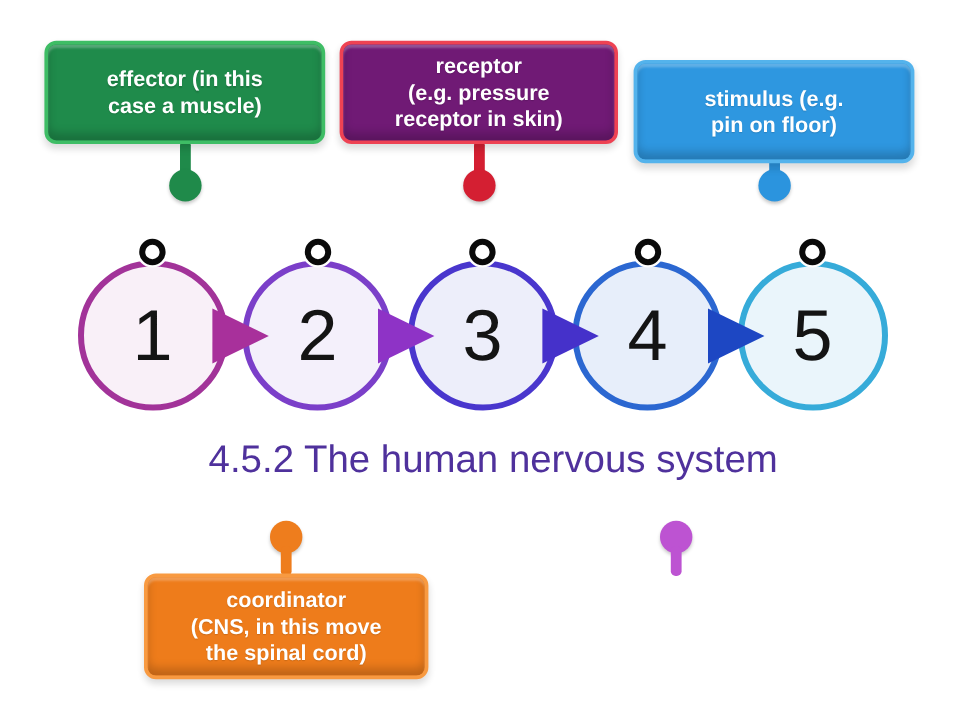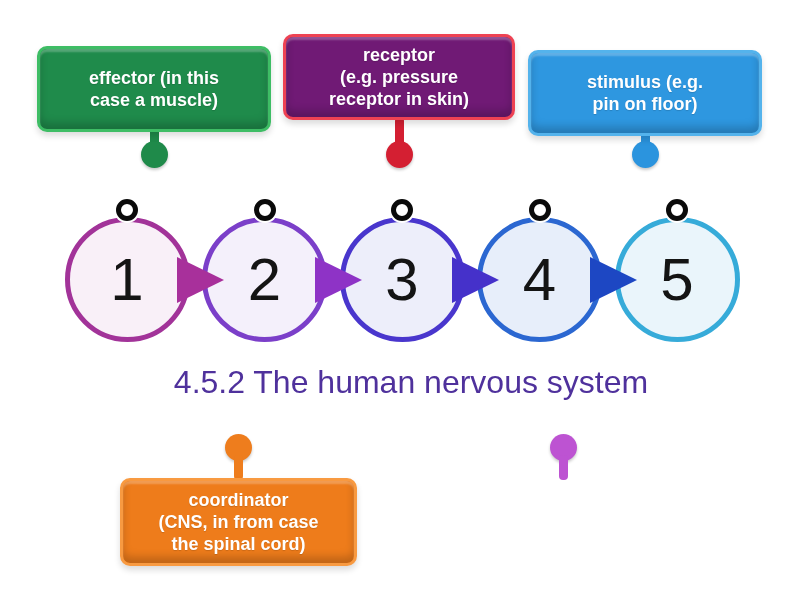--- a/index.html
+++ b/index.html
@@ -50,21 +50,21 @@
     position:absolute;top:360px;left:0;width:100%;padding-left:22px;
     box-sizing:border-box;text-align:center;
     font-size:32px;line-height:44px;color:#4f319c;
   }
 </style>
 </head>
 <body>
 
 <div id="stage">
 
-  <div class="card" style="left: 37px; top: 46px; width: 234px; background: rgb(31, 139, 75); border-color: rgb(62, 189, 101);">
+  <div class="card" style="left: 37px; top: 34px; width: 234px; background: rgb(31, 139, 75); border-color: rgb(62, 189, 101);">
     <span class="card-label">effector (in this
 case a muscle)</span>
   </div>
   <div class="pin-stem" style="left: 149.5px; top: 117px; height: 29px; background: rgb(31, 138, 74);"></div>
   <div class="pin-head" style="left: 140.5px; top: 141px; background: rgb(31, 138, 74);"></div>
 
   <div class="card" style="left: 283px; top: 34px; width: 232px; background: #701a75; border-color: rgb(238, 66, 83);">
     <span class="card-label">receptor
 (e.g. pressure
 receptor in skin)</span>
@@ -105,20 +105,20 @@
   <div class="target-ring" style="left: 391px; border-color: rgb(10, 10, 10);"></div>
   <div class="target-ring" style="left: 528.5px; border-color: rgb(10, 10, 10);"></div>
   <div class="target-ring" style="left: 666px; border-color: rgb(10, 10, 10);"></div>
 
   <div class="diagram-title" style="color: rgb(79, 49, 156);">4.5.2 The human nervous system</div>
 
   <div class="pin-head" style="left: 225px; top: 433.5px; background: rgb(238, 125, 29);"></div>
   <div class="pin-stem" style="left: 234px; top: 455px; height: 25px; background: rgb(238, 125, 29);"></div>
   <div class="card" style="left: 120px; top: 478px; width: 237px; height: 88px; background: rgb(238, 124, 27); border-color: rgb(248, 154, 65);">
     <span class="card-label">coordinator
-(CNS, in from case
+(CNS, in this move
 the spinal cord)</span>
   </div>
 
   <div class="pin-head" style="left: 550px; top: 433.5px; background: rgb(189, 83, 210);"></div>
   <div class="pin-stem" style="left: 559px; top: 455px; height: 25px; background: rgb(189, 83, 210);"></div>
 
 </div>
 
 </body></html>

